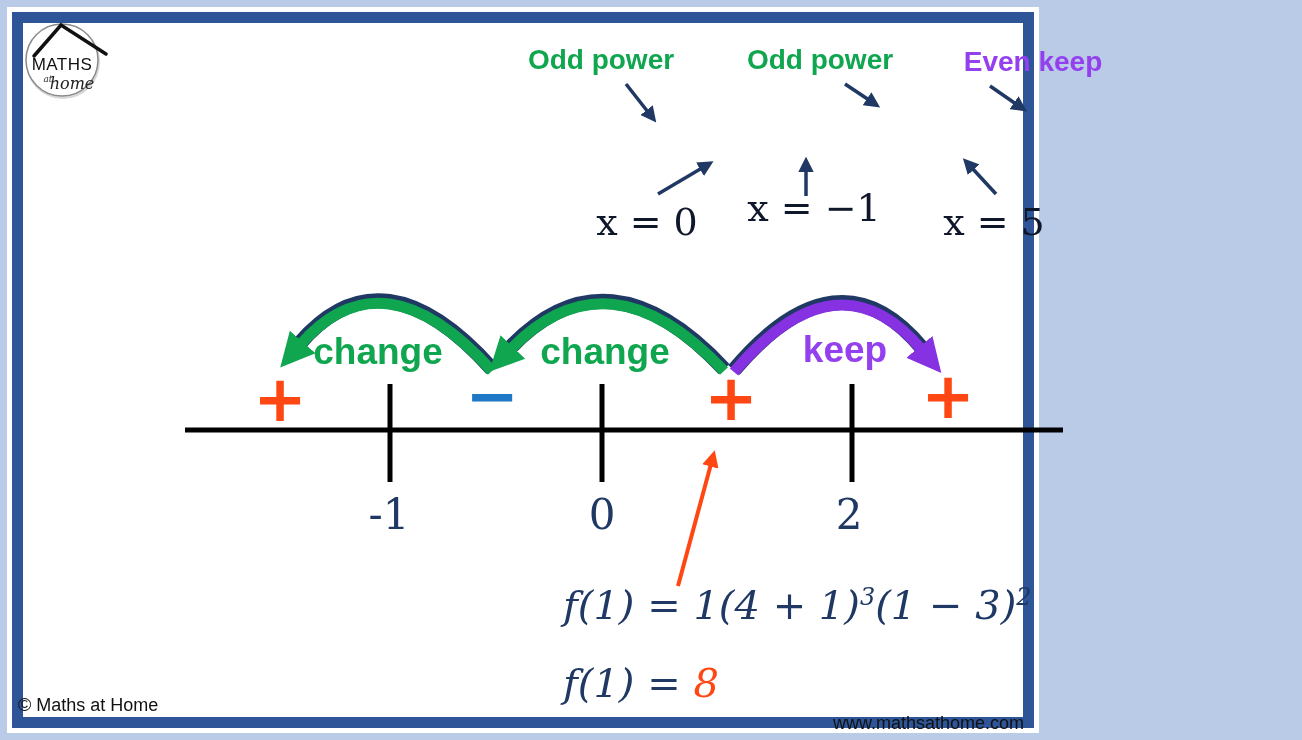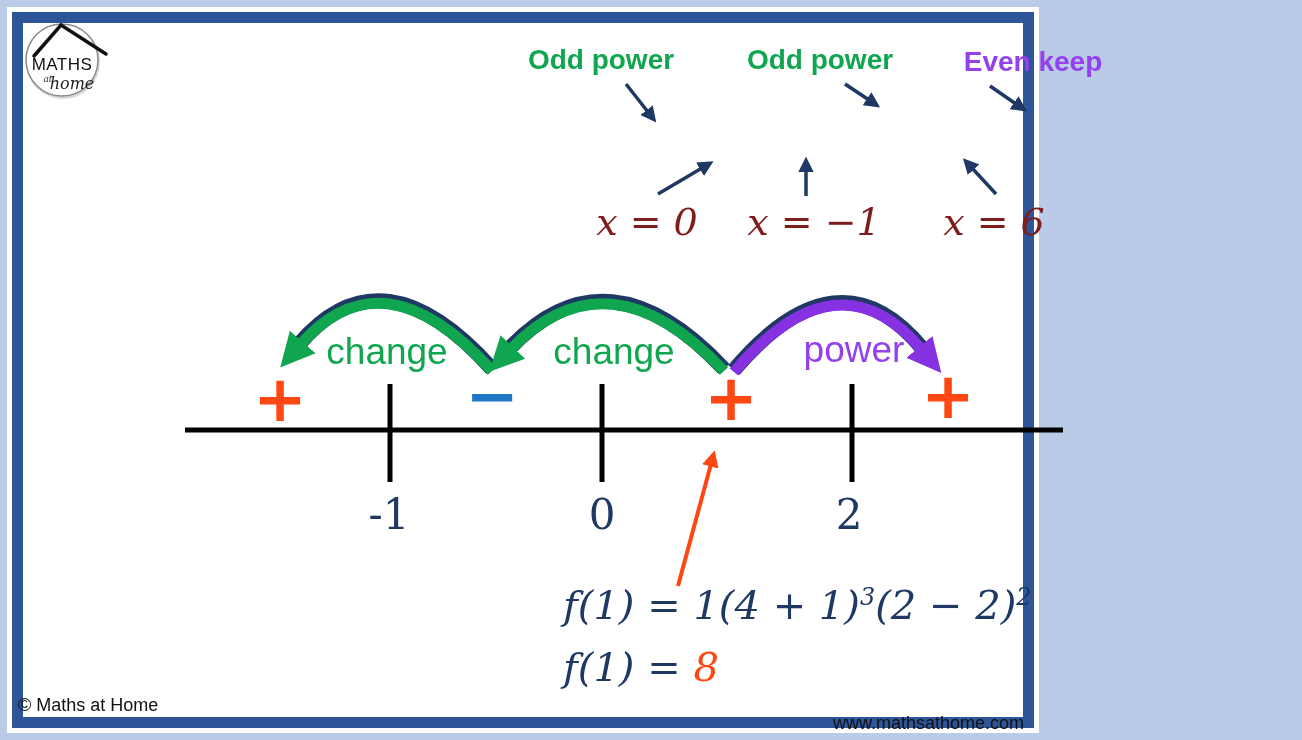--- a/index.html
+++ b/index.html
@@ -24,27 +24,27 @@
   .p1{left:601px;top:60px;}
   .p2{left:820px;top:60px;}
   .p3{left:1033px;top:62px;}
   
   .title{left:108px;top:104px;font-size:42px;color:#2e5496;}
   .math{font-family:"DejaVu Serif","Liberation Serif",serif;font-style:italic;color:#1f3864;}
   .title .math{font-size:42px;}
   .title sup{font-size:26px;font-style:italic;}
   sup{line-height:0;}
   
-  .root{font-family:"DejaVu Serif","Liberation Serif",serif;font-style:italic;
-        font-size:38px;color:#7f1d1d;}
+  .root{font-family:"DejaVu Serif","Liberation Serif",serif;
+        font-size:38px;color:#0f172a;}
   .r1{left:647px;top:222px;}
-  .r2{left:814px;top:222px;}
+  .r2{left:814px;top:208px;}
   .r3{left:994px;top:222px;}
   
-  .arclabel{font-size:37px;font-weight:400;margin-left:9px;}
+  .arclabel{font-size:37px;font-weight:700;}
   .c1{left:378px;top:352px;}
   .c2{left:605px;top:352px;}
   .k1{left:845px;top:350px;}
   
   .sign{font-family:"DejaVu Sans",sans-serif;font-weight:bold;font-size:64px;line-height:1;}
   .splus{color:#ff4713;}
   .sminus{color:#1e78c6;}
   .s1{left:280px;top:399px;}
   .s2{left:492px;top:396px;}
   .s3{left:731px;top:398px;}
@@ -52,21 +52,21 @@
   
   .ticklabel{font-family:"DejaVu Serif","Liberation Serif",serif;font-size:42px;color:#1f3864;}
   .t1{left:389px;top:514px;}
   .t2{left:602px;top:514px;}
   .t3{left:849px;top:514px;}
   
   .eval{font-family:"DejaVu Serif","Liberation Serif",serif;font-style:italic;
         font-size:40px;color:#1f3864;}
   .eval sup{font-size:24px;}
   .e1{left:563px;top:582px;}
-  .e2{left:563px;top:644px;}
+  .e2{left:563px;top:660px;}
   .evalue{color:#ff4713;}
   
   .footer{font-size:18px;color:#111111;}
   .fleft{left:18px;top:695px;}
   .fright{right:22px;top:713px;}
   svg.overlay{position:absolute;left:0;top:0;pointer-events:none;}
   .logo{position:absolute;left:14px;top:10px;}
 </style>
 </head>
 <body>
@@ -128,37 +128,37 @@
     <line x1="678" y1="586" x2="711" y2="464" stroke="#ff4713" stroke-width="4" marker-end="url(#morange)"></line>
   </svg>
 
   <div class="abs ctr plabel green p1">Odd power</div>
   <div class="abs ctr plabel green p2">Odd power</div>
   <div class="abs ctr plabel purple p3">Even keep</div>
 
 
   <div class="abs ctr root r1">x = 0</div>
   <div class="abs ctr root r2">x = −1</div>
-  <div class="abs ctr root r3">x = 6</div>
+  <div class="abs ctr root r3">x = 5</div>
 
   <div class="abs ctr arclabel green c1">change</div>
   <div class="abs ctr arclabel green c2">change</div>
-  <div class="abs ctr arclabel purple k1">power</div>
+  <div class="abs ctr arclabel purple k1">keep</div>
 
   <div class="abs ctr sign splus s1">+</div>
   <div class="abs ctr sign sminus s2">−</div>
   <div class="abs ctr sign splus s3">+</div>
   <div class="abs ctr sign splus s4">+</div>
 
   <div class="abs ctr ticklabel t1">-1</div>
   <div class="abs ctr ticklabel t2">0</div>
   <div class="abs ctr ticklabel t3">2</div>
 
   <div class="abs eval e1">
-    <span>f(1) = 1(4 + 1)</span><sup>3</sup><span>(2 − 2)</span><sup>2</sup>
+    <span>f(1) = 1(4 + 1)</span><sup>3</sup><span>(1 − 3)</span><sup>2</sup>
   </div>
   <div class="abs eval e2">
     <span>f(1) = </span><span class="evalue">8</span>
   </div>
 
   <div class="abs footer fleft">© Maths at Home</div>
   <div class="abs footer fright">www.mathsathome.com</div>
 </div>
 
 </body></html>

